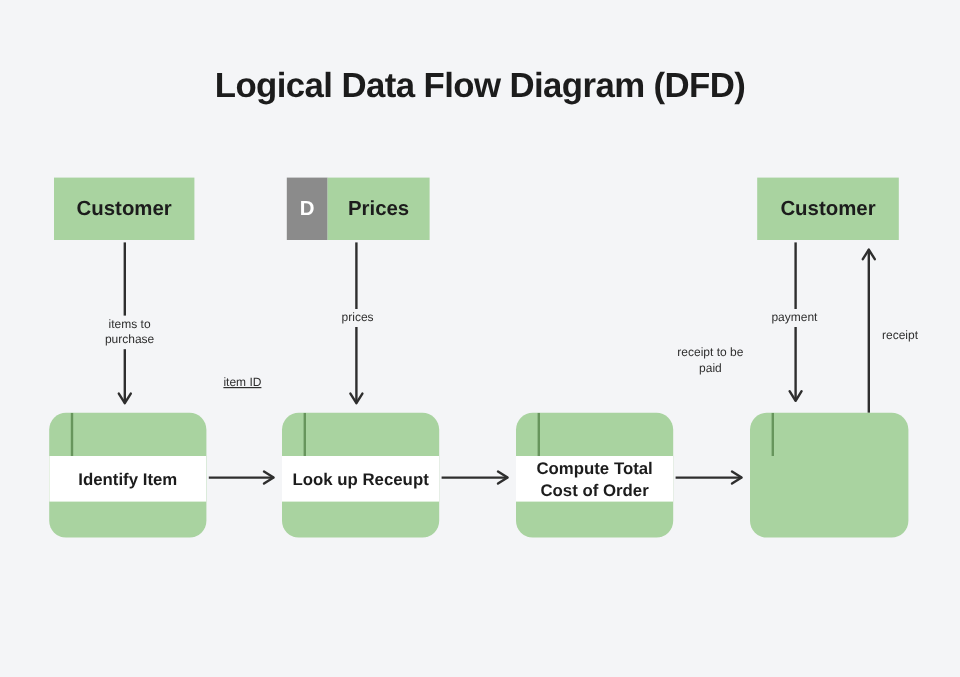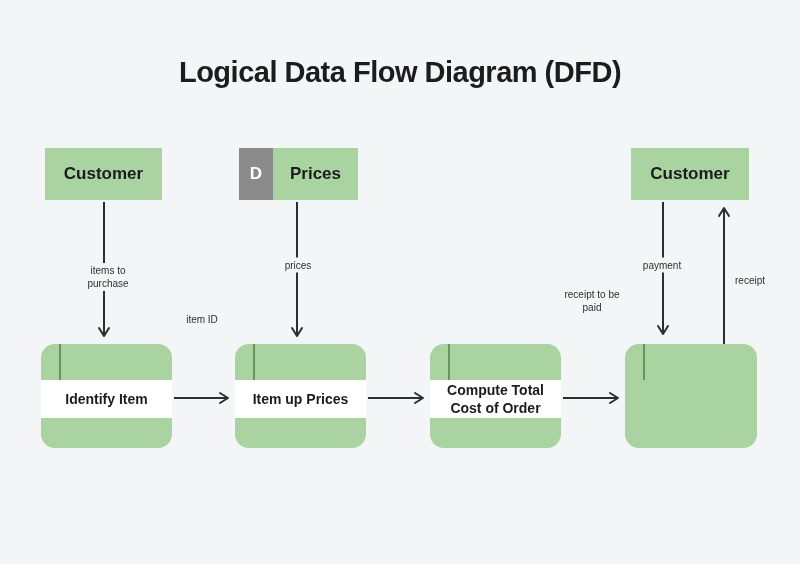--- a/index.html
+++ b/index.html
@@ -133,42 +133,42 @@
       <div class="p-tick"></div>
     </div>
     <div class="p-band">Identify Item</div>
     <div class="p-bottom"></div>
   </div>
 
   <div class="process" style="left:235px;width:131px;">
     <div class="p-top">
       <div class="p-tick"></div>
     </div>
-    <div class="p-band">Item up Prices</div>
+    <div class="p-band">Look up Receupt</div>
     <div class="p-bottom"></div>
   </div>
 
   <div class="process" style="left:430px;width:131px;">
     <div class="p-top">
       <div class="p-tick"></div>
     </div>
     <div class="p-band">Compute Total Cost of Order</div>
     <div class="p-bottom"></div>
   </div>
 
   <div class="process" style="left:625px;width:132px;">
     <div class="p-top">
       <div class="p-tick"></div>
     </div>
     <div class="p-bottom"></div>
   </div>
 
   <div class="flow-label" style="left:108px;top:277px;width:78px;">items to purchase</div>
 
-  <div class="flow-label nowrap" style="left:202px;top:319px;">item ID</div>
+  <div class="flow-label nowrap" style="left:202px;top:319px;text-decoration:underline;">item ID</div>
 
   <div class="flow-label nowrap" style="left:298px;top:265px;">prices</div>
 
 
   <div class="flow-label" style="left:592px;top:301px;width:82px;">receipt to be paid</div>
 
   <div class="flow-label nowrap" style="left:662px;top:265px;">payment</div>
 
   <div class="flow-label nowrap" style="left:723px;top:280px;margin-left:27px;">receipt</div>
 

